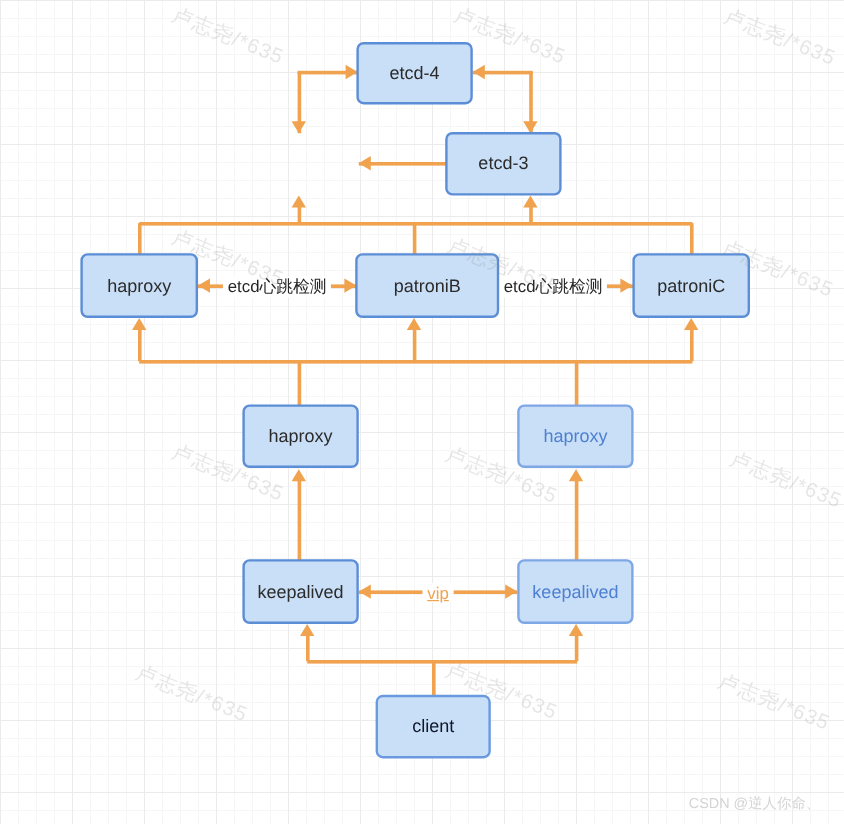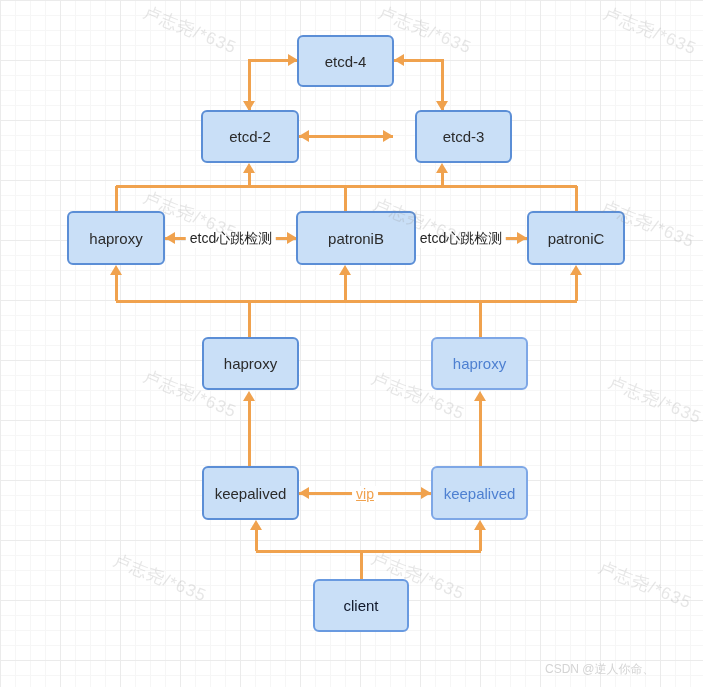--- a/index.html
+++ b/index.html
@@ -30,21 +30,21 @@
   .elabel{
     position:absolute;transform:translate(-50%,-50%);background:#ffffff;
     padding:0 4px;font-size:14px;color:#262626;z-index:3;white-space:nowrap;
   }
   .elabel.orange{color:#F0A24E;}
   .wm{
     position:absolute;transform:translate(-50%,-50%) rotate(22deg);
     font-size:17px;color:rgba(140,140,140,0.22);letter-spacing:1px;
     white-space:nowrap;z-index:6;pointer-events:none;
   }
-  .credit{position:absolute;left:545px;top:661px;font-size:12px;color:#d4d4d4;z-index:6;white-space:nowrap;}
+  .credit{position:absolute;left:574px;top:661px;font-size:12px;color:#d4d4d4;z-index:6;white-space:nowrap;}
 </style>
 </head>
 <body>
 
 <div class="canvas">
 
   <div class="ln" style="left:248px;top:60px;width:3px;height:51px;"></div>
   <div class="ln" style="left:248px;top:59px;width:50px;height:3px;"></div>
   <div class="ah ah-r" style="left:288px;top:54px;"></div>
   <div class="ah ah-d" style="left:243px;top:101px;"></div>
@@ -101,24 +101,21 @@
   <div class="ln" style="left:479px;top:527px;width:3px;height:24px;"></div>
   <div class="ah ah-u" style="left:474px;top:520px;"></div>
 
   <div class="elabel" style="left:231px;top:239px;">etcd心跳检测</div>
   <div class="elabel" style="left:461px;top:239px;">etcd心跳检测</div>
   <div class="elabel orange" style="left:365px;top:494px;text-decoration:underline;">vip</div>
 
   <div class="node" style="left:297px;top:35px;width:97px;height:52px;">
       <span>etcd-4</span>
     </div>
-  <div class="node" style="left:201px;top:110px;width:98px;height:53px;">
-      <span>etcd-2</span>
-    </div>
-  <div class="node" style="left:415px;top:110px;width:97px;height:53px;">
+  <div class="node" style="left:371px;top:110px;width:97px;height:53px;">
       <span>etcd-3</span>
     </div>
 
   <div class="node" style="left:67px;top:211px;width:98px;height:54px;">
       <span>haproxy</span>
     </div>
   <div class="node" style="left:296px;top:211px;width:120px;height:54px;">
       <span>patroniB</span>
     </div>
   <div class="node" style="left:527px;top:211px;width:98px;height:54px;">

